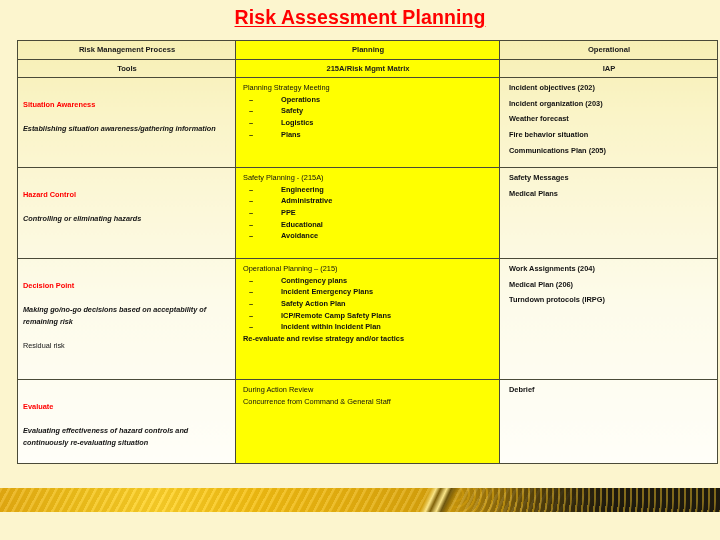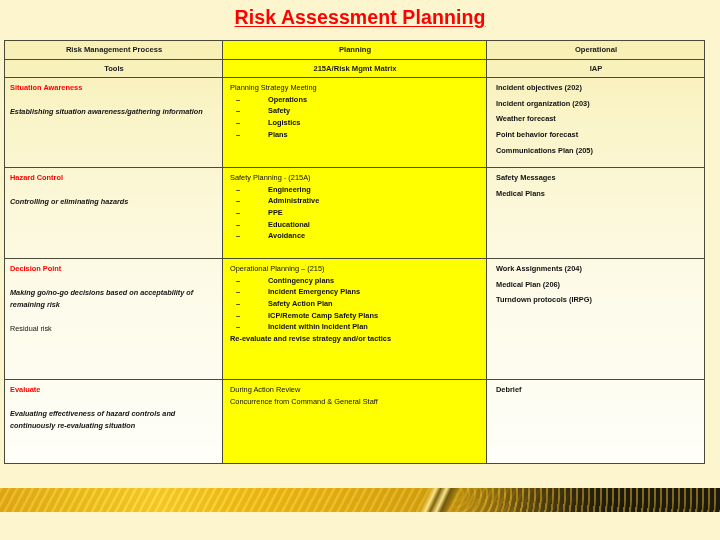--- a/index.html
+++ b/index.html
@@ -38,21 +38,21 @@
     letter-spacing: 0.1px;
     text-decoration: underline;
     text-underline-offset: 2px;
     line-height: 22px;
     white-space: nowrap;
   }
 
   
   .tbl {
     position: absolute;
-    left: 4px;
+    left: 17px;
     top: 40px;
     width: 700px;
     border-collapse: collapse;
     table-layout: fixed;
     background: linear-gradient(to bottom, #F7EFB4 0%, #FAF4C8 18%, #FDFBEA 62%, #FFFEF8 100%);
   }
   .tbl td {
     border: 1px solid #4A4A38;
     vertical-align: top;
     padding: 2px 4px 2px 5px;
@@ -82,21 +82,21 @@
   .r-sa td  { height: 85px; }
   .r-ha td  { height: 56px; }
   .r-hc td  { height: 86px; }
   .r-dp td  { height: 116px; }
   .r-ev td  { height: 79px; }
 
   .proc-title {
     color: #FF0000;
     font-weight: bold;
     font-size: 7.4px;
-    margin: 2px 0 0 0;
+    margin: 19px 0 0 0;
     line-height: 11px;
   }
   .proc-desc {
     font-style: italic;
     font-weight: bold;
     font-size: 7.3px;
     line-height: 11.5px;
     margin: 13px 0 0 0;
     color: #141414;
   }
@@ -247,21 +247,21 @@
             <li><span class="dash">–</span><span>Operations</span></li>
             <li><span class="dash">–</span><span>Safety</span></li>
             <li><span class="dash">–</span><span>Logistics</span></li>
             <li><span class="dash">–</span><span>Plans</span></li>
           </ul>
         </td>
         <td>
           <p class="iap-line iap-first">Incident objectives (202)</p>
           <p class="iap-line">Incident organization (203)</p>
           <p class="iap-line">Weather forecast</p>
-          <p class="iap-line">Point behavior forecast</p>
+          <p class="iap-line">Fire behavior situation</p>
           <p class="iap-line">Communications Plan (205)</p>
         </td>
       </tr>
 
 
       <tr class="r-hc">
         <td>
           <p class="proc-title">Hazard Control</p>
           <p class="proc-desc">Controlling or eliminating hazards</p>
         </td>

